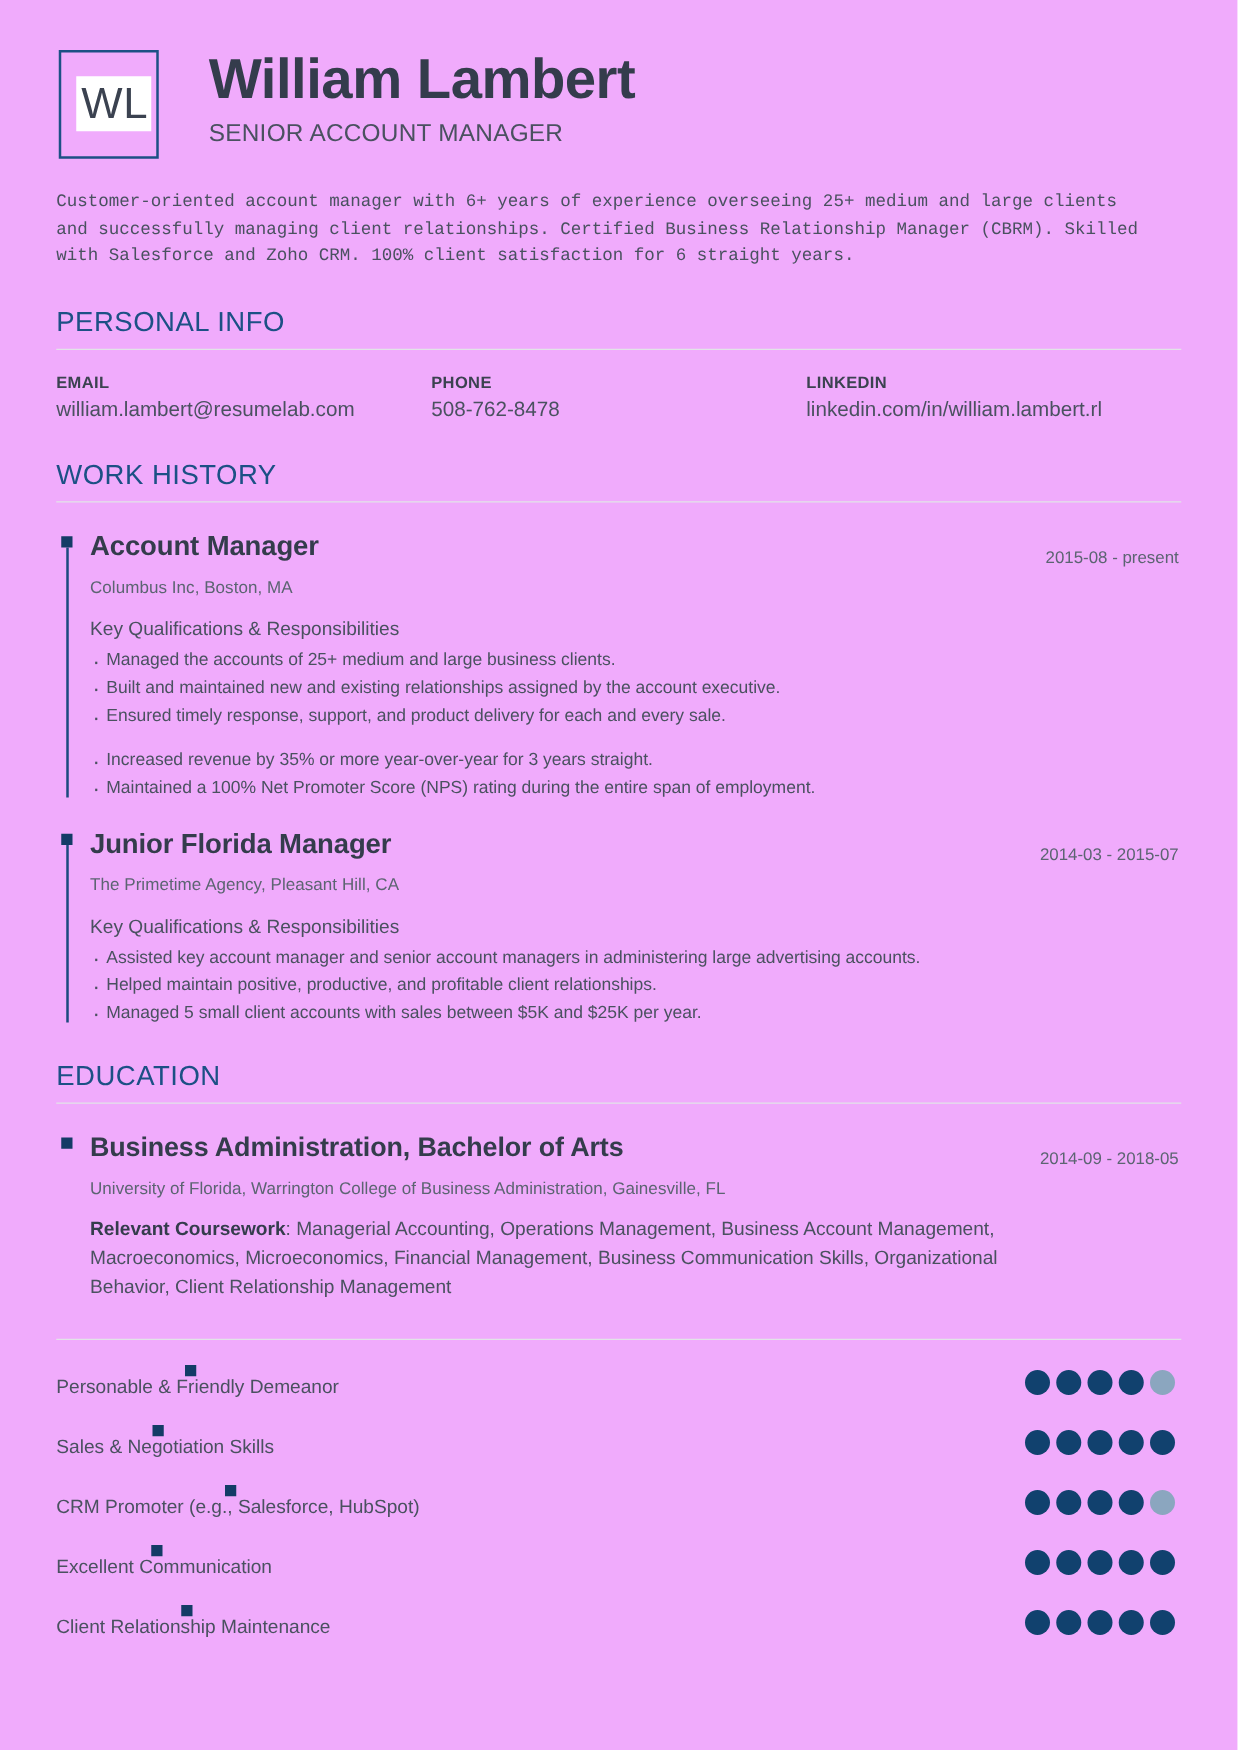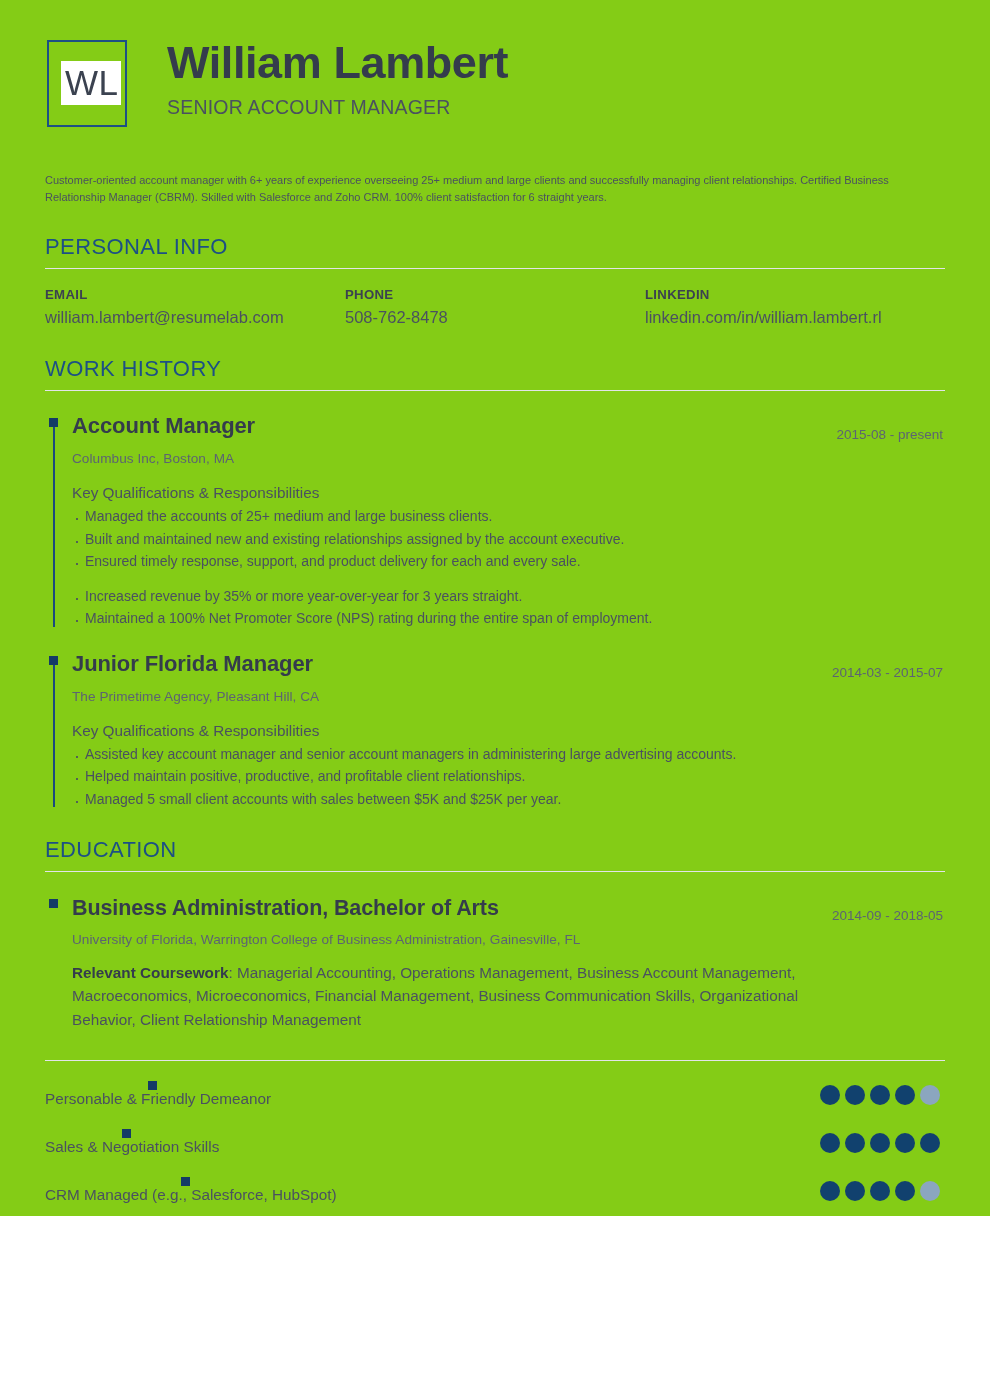--- a/index.html
+++ b/index.html
@@ -9,25 +9,25 @@
   }
   body {
     width: 990px;
     height: 1400px;
     font-family: "Liberation Sans", sans-serif;
     color: #4a5160;
     -webkit-font-smoothing: antialiased;
   }
   .page {
     width: 990px;
-    height: 1216px;
+    height: 1400px;
     box-sizing: border-box;
     padding: 0 45px;
     position: relative;
-    background: #84cc16;
+    background: #f0abfc;
     overflow: hidden;
   }
 
   
   .header {
     display: flex;
     align-items: flex-start;
     padding-top: 34px;
   }
   .monogram {
@@ -72,25 +72,26 @@
   }
   .job-title-head {
     font-size: 19.5px;
     color: #4a5160;
     letter-spacing: 0.2px;
     margin-top: 8px;
   }
 
   
   .summary {
-    font-size: 11px;
+    font-size: 14px;
     line-height: 1.54;
     color: #4a5160;
-    margin-top: 38px;
+    margin-top: 18px;
     max-width: 880px;
+    font-family: Liberation Mono, monospace;
   }
 
   
   .section {
     margin-top: 29px;
   }
   .section-heading {
     font-size: 22px;
     color: #1c5085;
     letter-spacing: 0.4px;
@@ -383,21 +384,21 @@
             <span class="dot on"></span>
             <span class="dot on"></span>
             <span class="dot on"></span>
             <span class="dot on"></span>
             <span class="dot on"></span>
           </div>
       </div>
       <div class="skill-row">
         <div class="skill-left">
           <span class="skill-bullet"></span>
-          <span class="skill-name">CRM Managed (e.g., Salesforce, HubSpot)</span>
+          <span class="skill-name">CRM Promoter (e.g., Salesforce, HubSpot)</span>
         </div>
         <div class="skill-dots">
             <span class="dot on"></span>
             <span class="dot on"></span>
             <span class="dot on"></span>
             <span class="dot on"></span>
             <span class="dot off"></span>
           </div>
       </div>
       <div class="skill-row">

